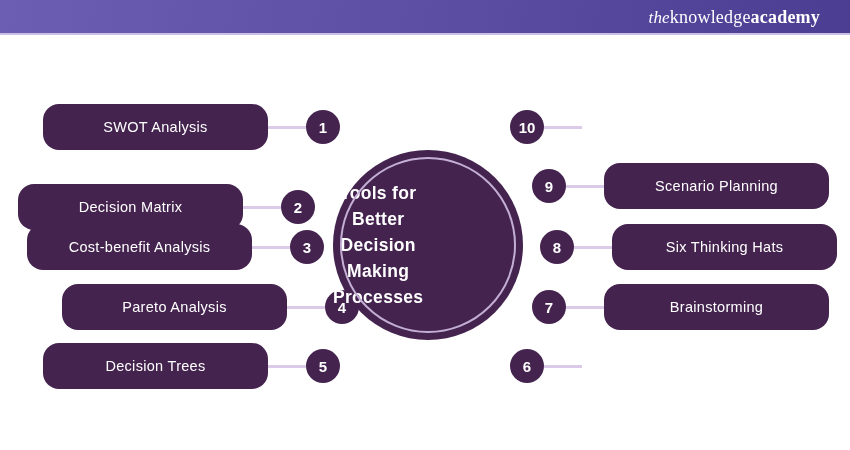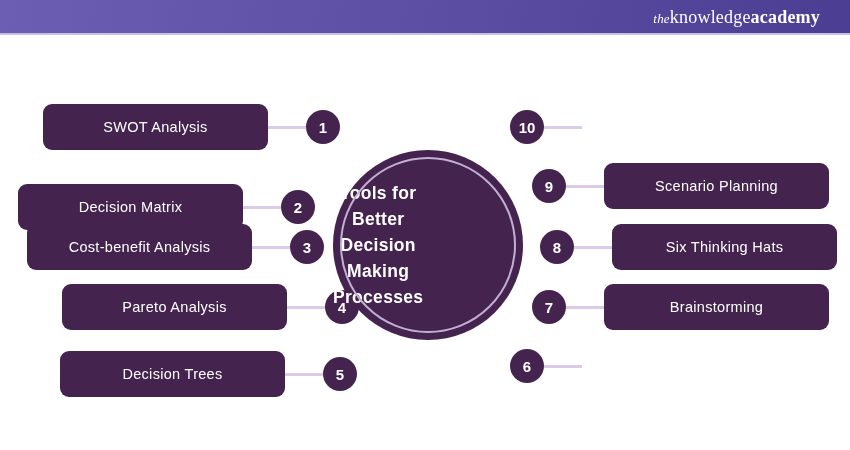--- a/index.html
+++ b/index.html
@@ -7,40 +7,40 @@
               font-family:"Liberation Sans", sans-serif; }
   .stage { position:relative; width:850px; height:450px; background:#ffffff; }
 
   
   .banner { position:absolute; left:0; top:0; width:850px; height:35px;
             background:linear-gradient(100deg,#6c5eb2 0%, #5a4da2 55%, #4a3d92 100%);
             border-bottom:2px solid #c9c0e3; }
   .logo { position:absolute; right:30px; top:50%; transform:translateY(-50%);
           color:#ffffff; font-family:"Liberation Serif", serif; font-size:18px;
           white-space:nowrap; letter-spacing:.2px; }
-  .logo .the { font-style:italic; font-size:13px; }
+  .logo .the { font-style:italic; font-size:17px; }
   .logo .kn  { font-weight:400; }
   .logo .ac  { font-weight:700;margin-top:40px; }
 
   
   .row { position:absolute; height:46px; display:flex; align-items:center; }
-  .pill { width:225px; height:46px; background:#44234e; border-radius:9px;
+  .pill { width:225px; height:46px; background:#44234e; border-radius:16px;
           color:#ffffff; font-size:14.5px; letter-spacing:.3px;
           display:flex; align-items:center; justify-content:center; }
   .connector { width:38px; height:3px; background:#dbcbe9; }
   .num { width:34px; height:34px; border-radius:50%; background:#44234e;
          color:#ffffff; font-size:15px; font-weight:700;
          display:flex; align-items:center; justify-content:center; flex:none; }
 
   
   .l1 { left:43px;  top:104px; }
   .l2 { left:18px;  top:163px;margin-top:21px; }
   .l3 { left:27px;  top:224px; }
   .l4 { left:22px;  top:284px;margin-left:40px; }
-  .l5 { left:60px;  top:343px;margin-top:8px; }
+  .l5 { left:43px;  top:343px; }
   
   .r1 { left:510px; top:104px; }
   .r2 { left:532px; top:163px; }
   .r3 { left:540px; top:224px; }
   .r4 { left:532px; top:284px; }
   .r5 { left:510px; top:343px; }
 
   
   .center-circle { position:absolute; left:333px; top:150px; width:190px; height:190px;
                    border-radius:50%; background:#44234e;

